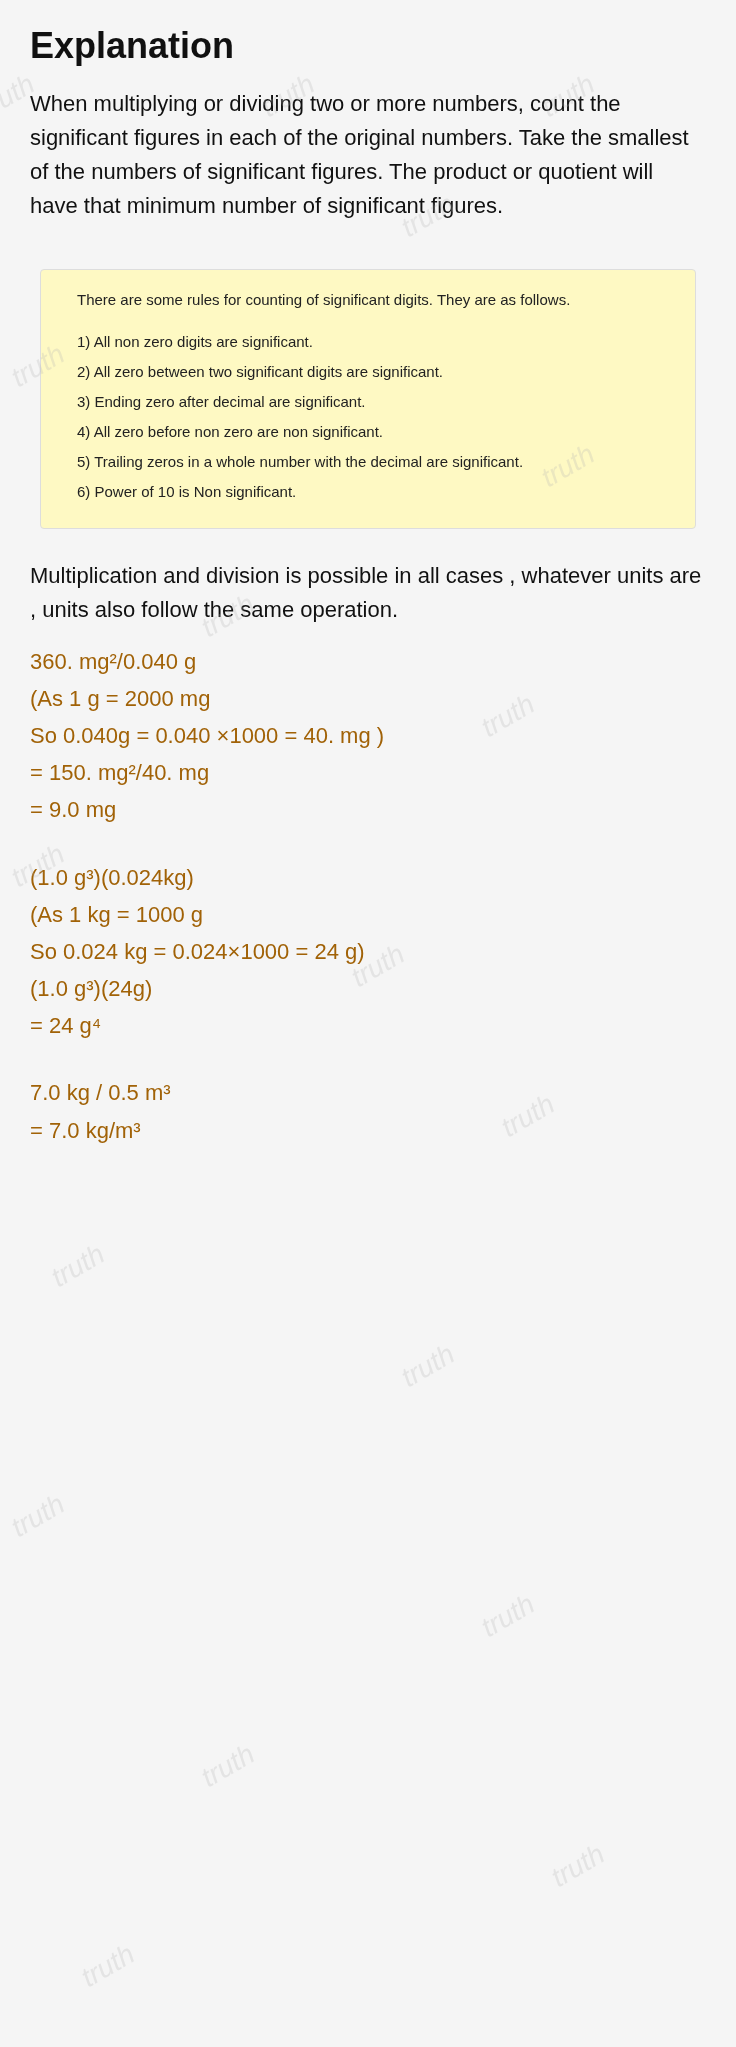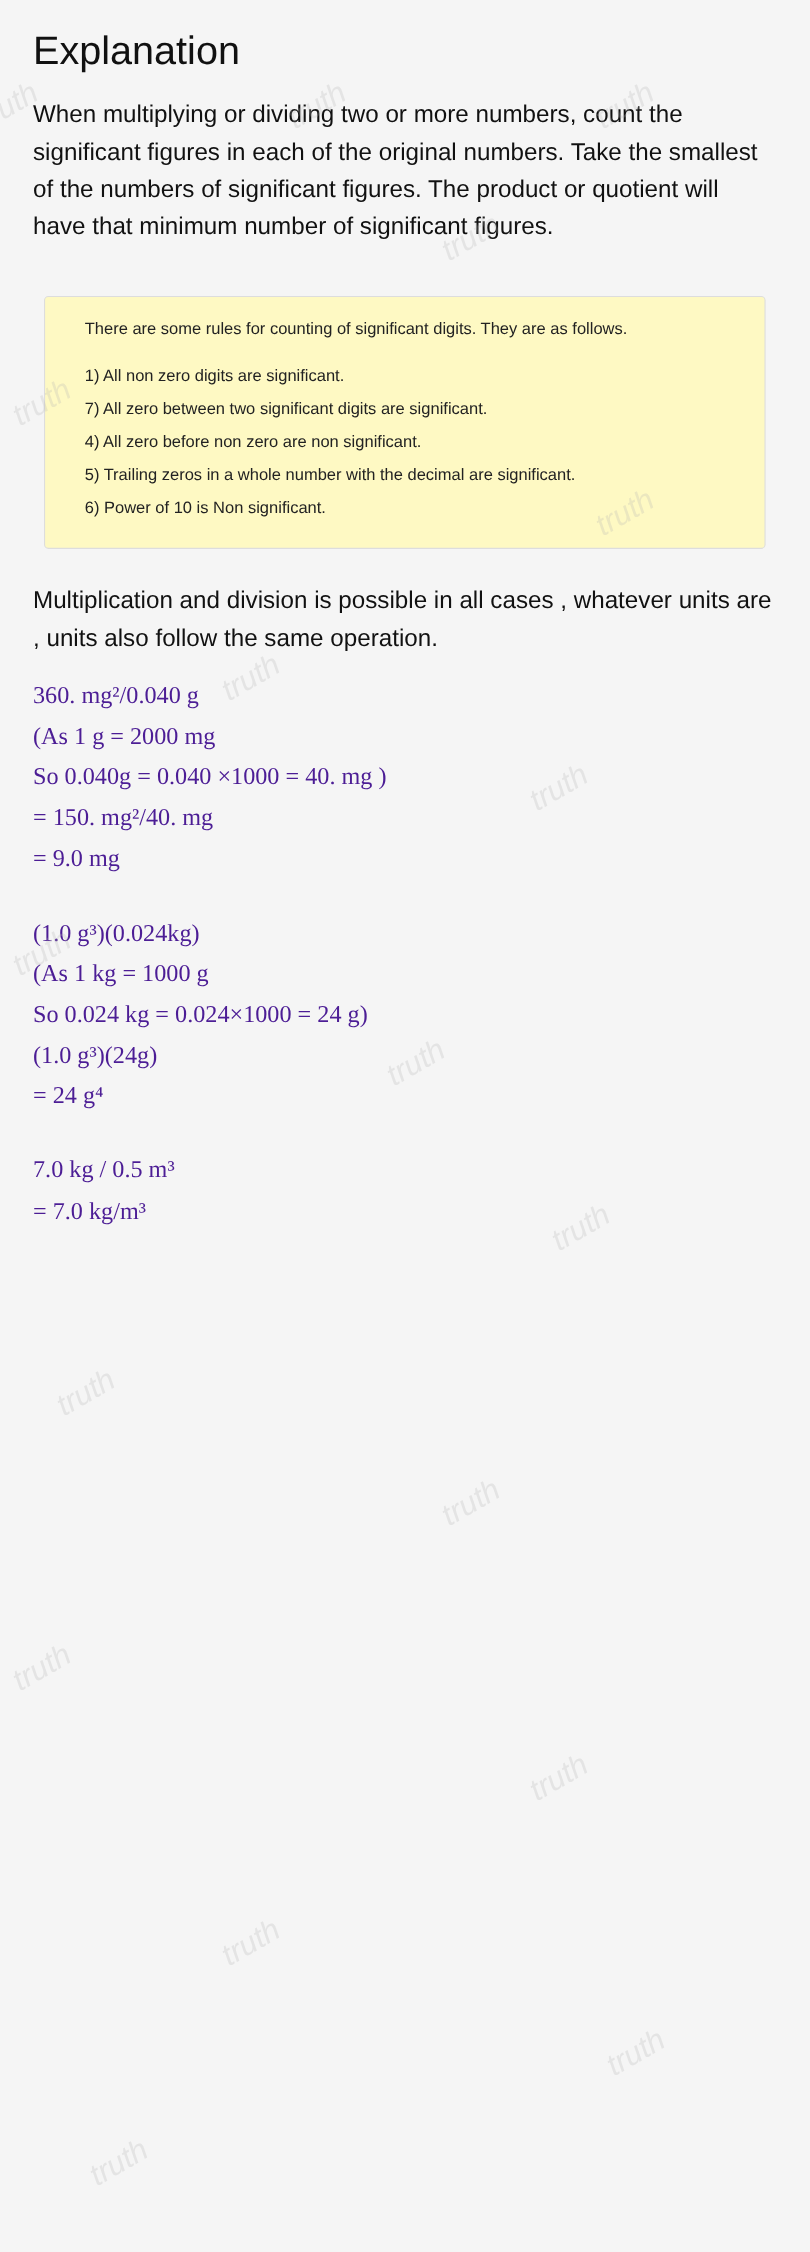--- a/index.html
+++ b/index.html
@@ -24,21 +24,21 @@
       font-size: 28px;
       font-style: italic;
       transform: rotate(-30deg);
       pointer-events: none;
       white-space: nowrap;
       font-family: Arial, sans-serif;
     }
 
     h1.title {
       font-size: 36px;
-      font-weight: 400;
+      font-weight: 700;
       font-family: Arial, sans-serif;
       color: #111;
       margin-bottom: 20px;
       margin-top: 5px;
     }
 
     .main-text {
       font-size: 22px;
       line-height: 1.55;
       color: #111;
@@ -72,22 +72,22 @@
       font-size: 22px;
       line-height: 1.55;
       color: #111;
       font-family: Arial, sans-serif;
       margin-bottom: 6px;
     }
 
     .math-line {
       font-size: 22px;
       line-height: 1.6;
-      color: #4c1d95;
-      font-family: Liberation Serif, serif;
+      color: #a16207;
+      font-family: Liberation Sans, sans-serif;
       margin-bottom: 2px;
     }
 
     .spacer {
       height: 30px;
     }
 
     .small-spacer {
       height: 10px;
     }
@@ -115,21 +115,22 @@
 <div class="watermark" style="top: 1950px; left: 80px;">truth</div>
 
 <h1 class="title">Explanation</h1>
 
 <p class="main-text">When multiplying or dividing two or more numbers, count the significant figures in each of the original numbers. Take the smallest of the numbers of significant figures. The product or quotient will have that minimum number of significant figures.</p>
 
 <div class="rules-box">
   <p class="rules-intro">There are some rules for counting of significant digits. They are as follows.</p>
   <div class="small-spacer"></div>
   <p class="rule-item">1) All non zero digits are significant.</p>
-  <p class="rule-item">7) All zero between two significant digits are significant.</p>
+  <p class="rule-item">2) All zero between two significant digits are significant.</p>
+  <p class="rule-item">3) Ending zero after decimal are significant.</p>
   <p class="rule-item">4) All zero before non zero are non significant.</p>
   <p class="rule-item">5) Trailing zeros in a whole number with the decimal are significant.</p>
   <p class="rule-item">6) Power of 10 is Non significant.</p>
 </div>
 
 <p class="section-text">Multiplication and division is possible in all cases , whatever units are , units also follow the same operation.</p>
 
 <div class="small-spacer"></div>
 
 <p class="math-line">360. mg²/0.040 g</p>

